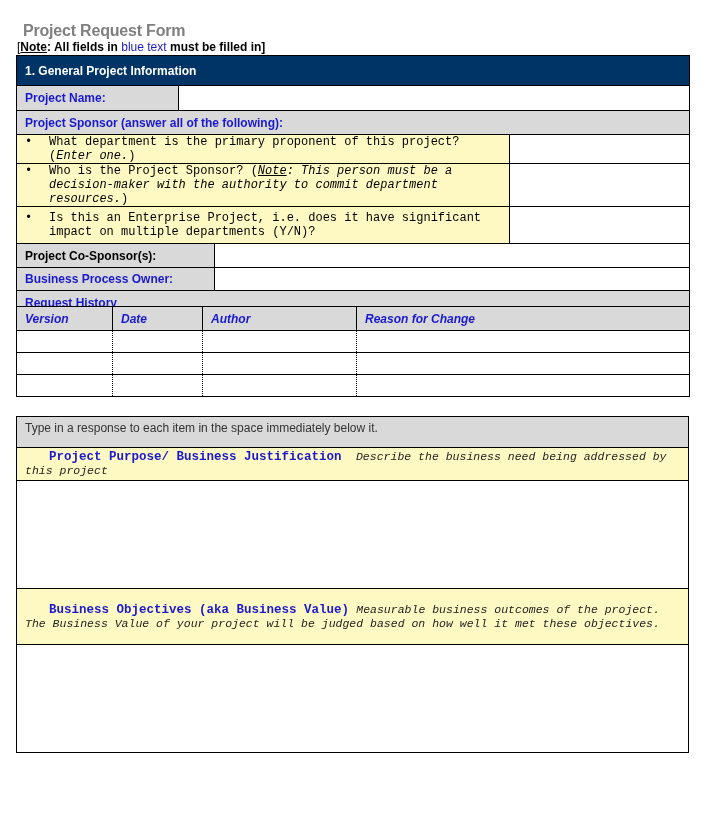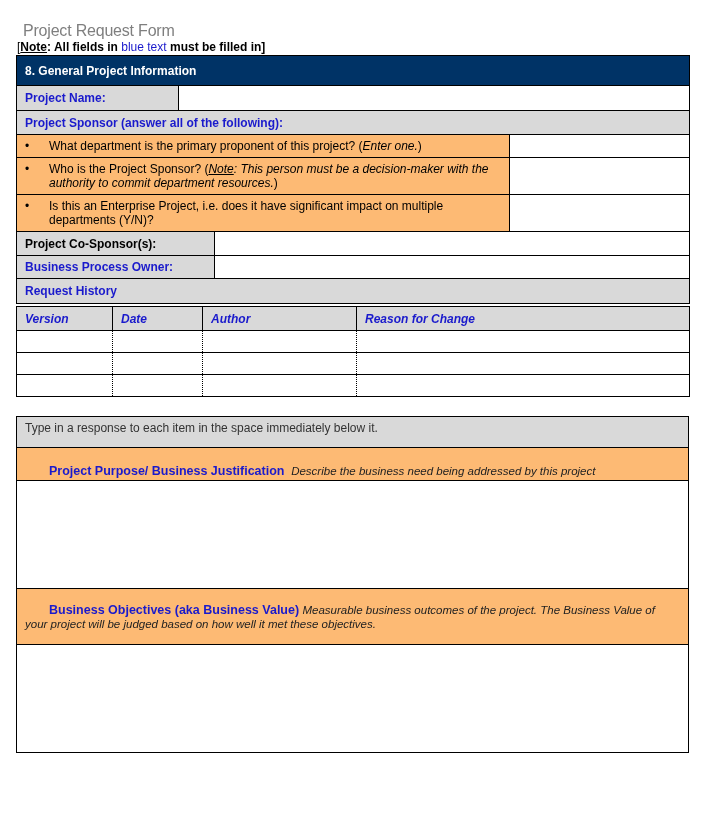--- a/index.html
+++ b/index.html
@@ -1,27 +1,27 @@
 <!DOCTYPE html>
 <html><head>
 <meta charset="utf-8">
 <style>
   html, body { margin: 0; padding: 0; background: #ffffff; }
   body { width: 712px; height: 833px; position: relative; font-family: "Liberation Sans", sans-serif; color: #000; overflow: hidden; }
-  .title { position: absolute; left: 23px; top: 22px; font-size: 16px; font-weight: normal; color: #7f7f7f; letter-spacing: -0.2px; }
+  .title { position: absolute; left: 23px; top: 22px; font-size: 16px; font-weight: bold; color: #7f7f7f; letter-spacing: -0.2px; }
   .note { position: absolute; left: 17px; top: 40px; font-size: 12px; }
   .note .u { text-decoration: underline; font-weight: bold; }
   .note .b { color: #1a1acc; }
   .note .bold { font-weight: bold; }
 
   table.form { position: absolute; left: 16px; width: 673px; border-collapse: collapse; table-layout: fixed; }
   table.form td { border: 1px solid #000; padding: 0 8px; font-size: 12px; vertical-align: middle; }
   .hdr td { background: #003366; color: #fff; font-size: 16px; font-weight: bold; height: 29px; border: 1px solid #000; }
   .gray { background: #d9d9d9; }
-  .lgray { background: #fdba74; }
+  .lgray { background: #fef9c3; font-family: Liberation Mono, monospace; }
   .blue { color: #1a1acc; margin-left: 24px; }
   .lbl { font-weight: bold; font-size: 12.5px; }
   .bullet-cell { padding-left: 8px; }
   .bullet { display: inline-block; width: 24px; vertical-align: top; }
   .btext { display: inline-block; width: 440px; vertical-align: top; line-height: 14px; }
   .it { font-style: italic; }
   .ul { text-decoration: underline; }
   .hist-h td { font-style: italic; font-weight: bold; color: #1a1acc; font-size: 13px; height: 23px; }
   .hist-r td { height: 21px; border-top: 1px dotted #000; border-bottom: 1px dotted #000; }
   .hist-r td.dl { border-left: 1px solid #000; border-right: 1px dotted #000; }
@@ -42,21 +42,21 @@
   <colgroup>
     <col style="width:96px">
       <col style="width:66px">
       <col style="width:36px">
       <col style="width:155px">
       <col style="width:140px">
       <col style="width:180px">
   </colgroup>
   <tbody>
       <tr class="hdr">
-        <td colspan="6">8. General Project Information</td>
+        <td colspan="6">1. General Project Information</td>
       </tr>
   <tr style="height:25px">
     <td colspan="2" class="gray blue lbl">Project Name:</td>
     <td colspan="4"></td>
   </tr>
   <tr style="height:24px">
     <td colspan="6" class="gray blue lbl">Project Sponsor (answer all of the following):</td>
   </tr>
   <tr style="height:23px">
     <td colspan="5" class="lgray bullet-cell">

